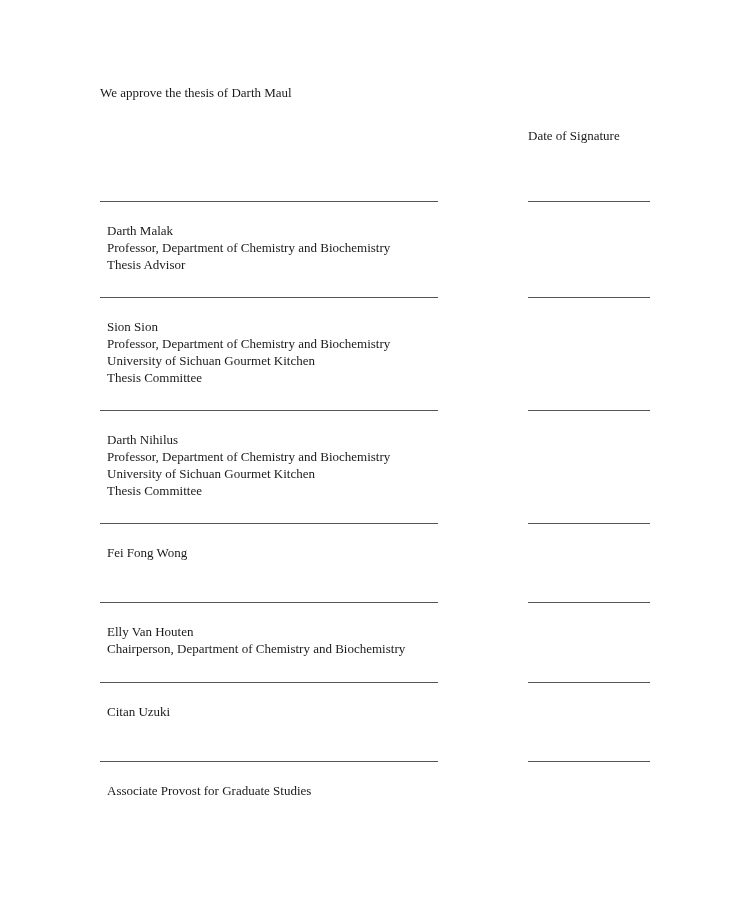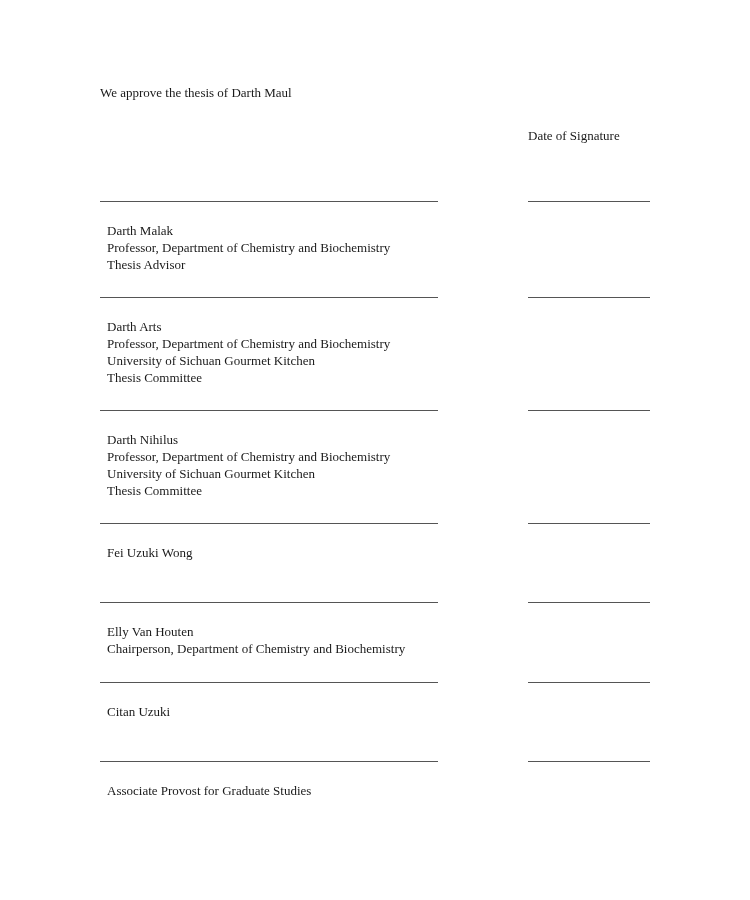--- a/index.html
+++ b/index.html
@@ -26,41 +26,41 @@
       <div class="info">
         <div>Darth Malak</div>
         <div>Professor, Department of Chemistry and Biochemistry</div>
         <div>Thesis Advisor</div>
       </div>
     </div>
     <div class="block" style="top: 297px;">
       <div class="sig-line"></div>
       <div class="date-line"></div>
       <div class="info">
-        <div>Darth Arts</div>
+        <div>Sion Sion</div>
         <div>Professor, Department of Chemistry and Biochemistry</div>
         <div>University of Sichuan Gourmet Kitchen</div>
         <div>Thesis Committee</div>
       </div>
     </div>
     <div class="block" style="top: 410px;">
       <div class="sig-line"></div>
       <div class="date-line"></div>
       <div class="info">
         <div>Darth Nihilus</div>
         <div>Professor, Department of Chemistry and Biochemistry</div>
         <div>University of Sichuan Gourmet Kitchen</div>
         <div>Thesis Committee</div>
       </div>
     </div>
     <div class="block" style="top: 523px;">
       <div class="sig-line"></div>
       <div class="date-line"></div>
       <div class="info">
-        <div>Fei Uzuki Wong</div>
+        <div>Fei Fong Wong</div>
       </div>
     </div>
     <div class="block" style="top: 602px;">
       <div class="sig-line"></div>
       <div class="date-line"></div>
       <div class="info">
         <div>Elly Van Houten</div>
         <div>Chairperson, Department of Chemistry and Biochemistry</div>
       </div>
     </div>

